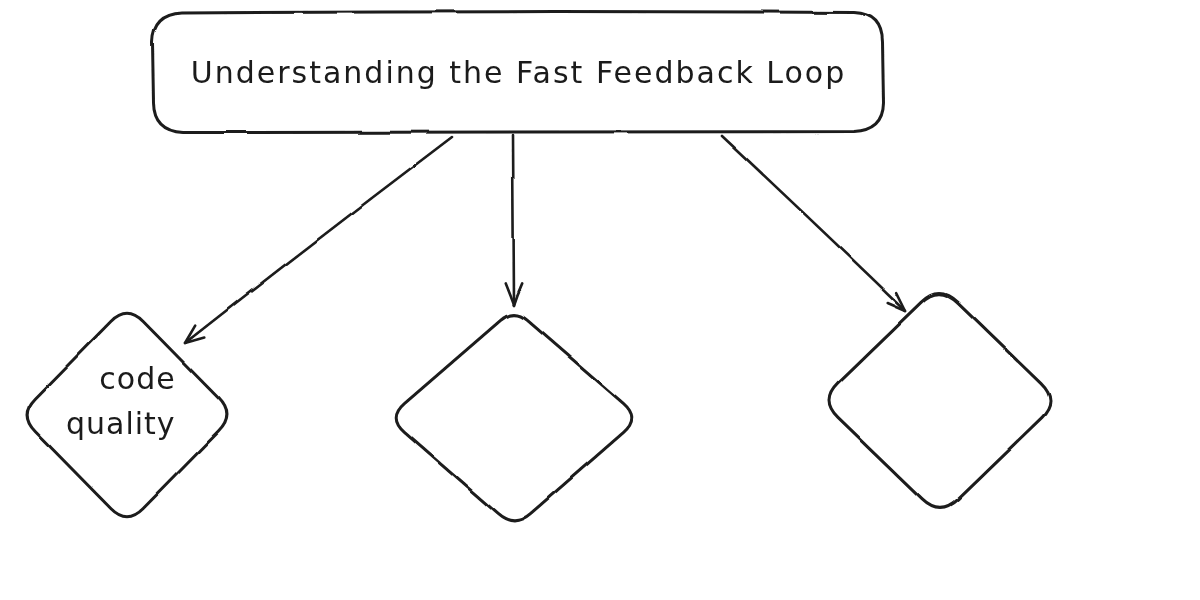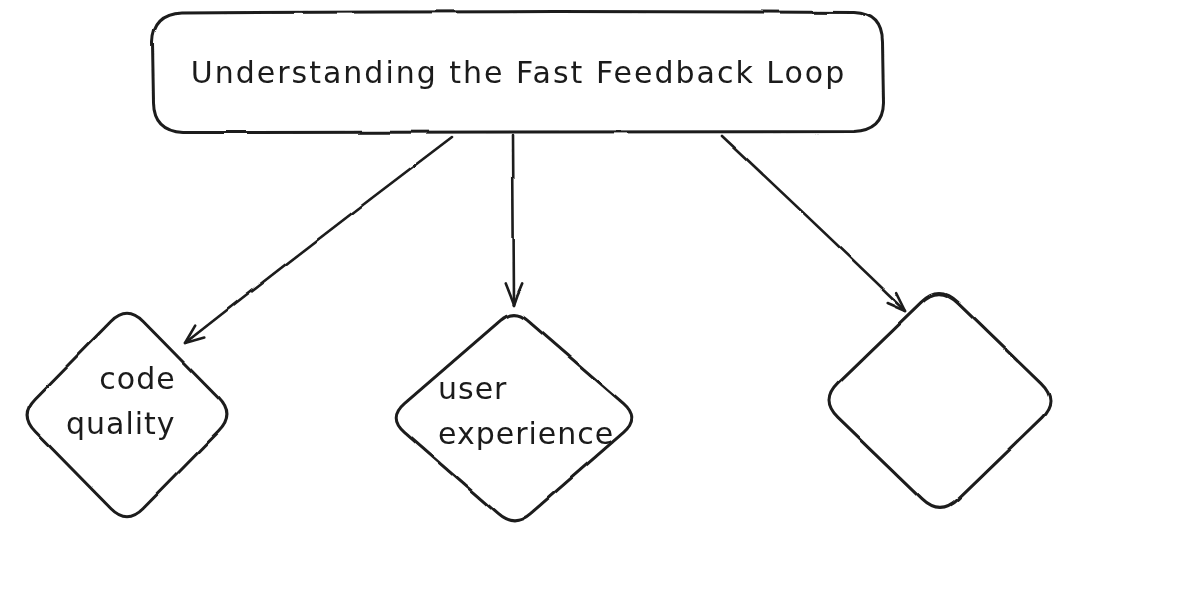--- a/index.html
+++ b/index.html
@@ -117,17 +117,15 @@
            L 838 418.4 Q 820 401 838 383.6
            L 922 302.4 Q 940 285 958 302.4 Z"></path>
     </g>
   </svg>
 
   <div class="label title-label">Understanding the Fast Feedback Loop</div>
 
   <div class="label node-label-code-quality">code
 quality</div>
 
-  <div class="label node-label-user-experience">user
-experience</div>
 
 
 </div>
 
 </body></html>

